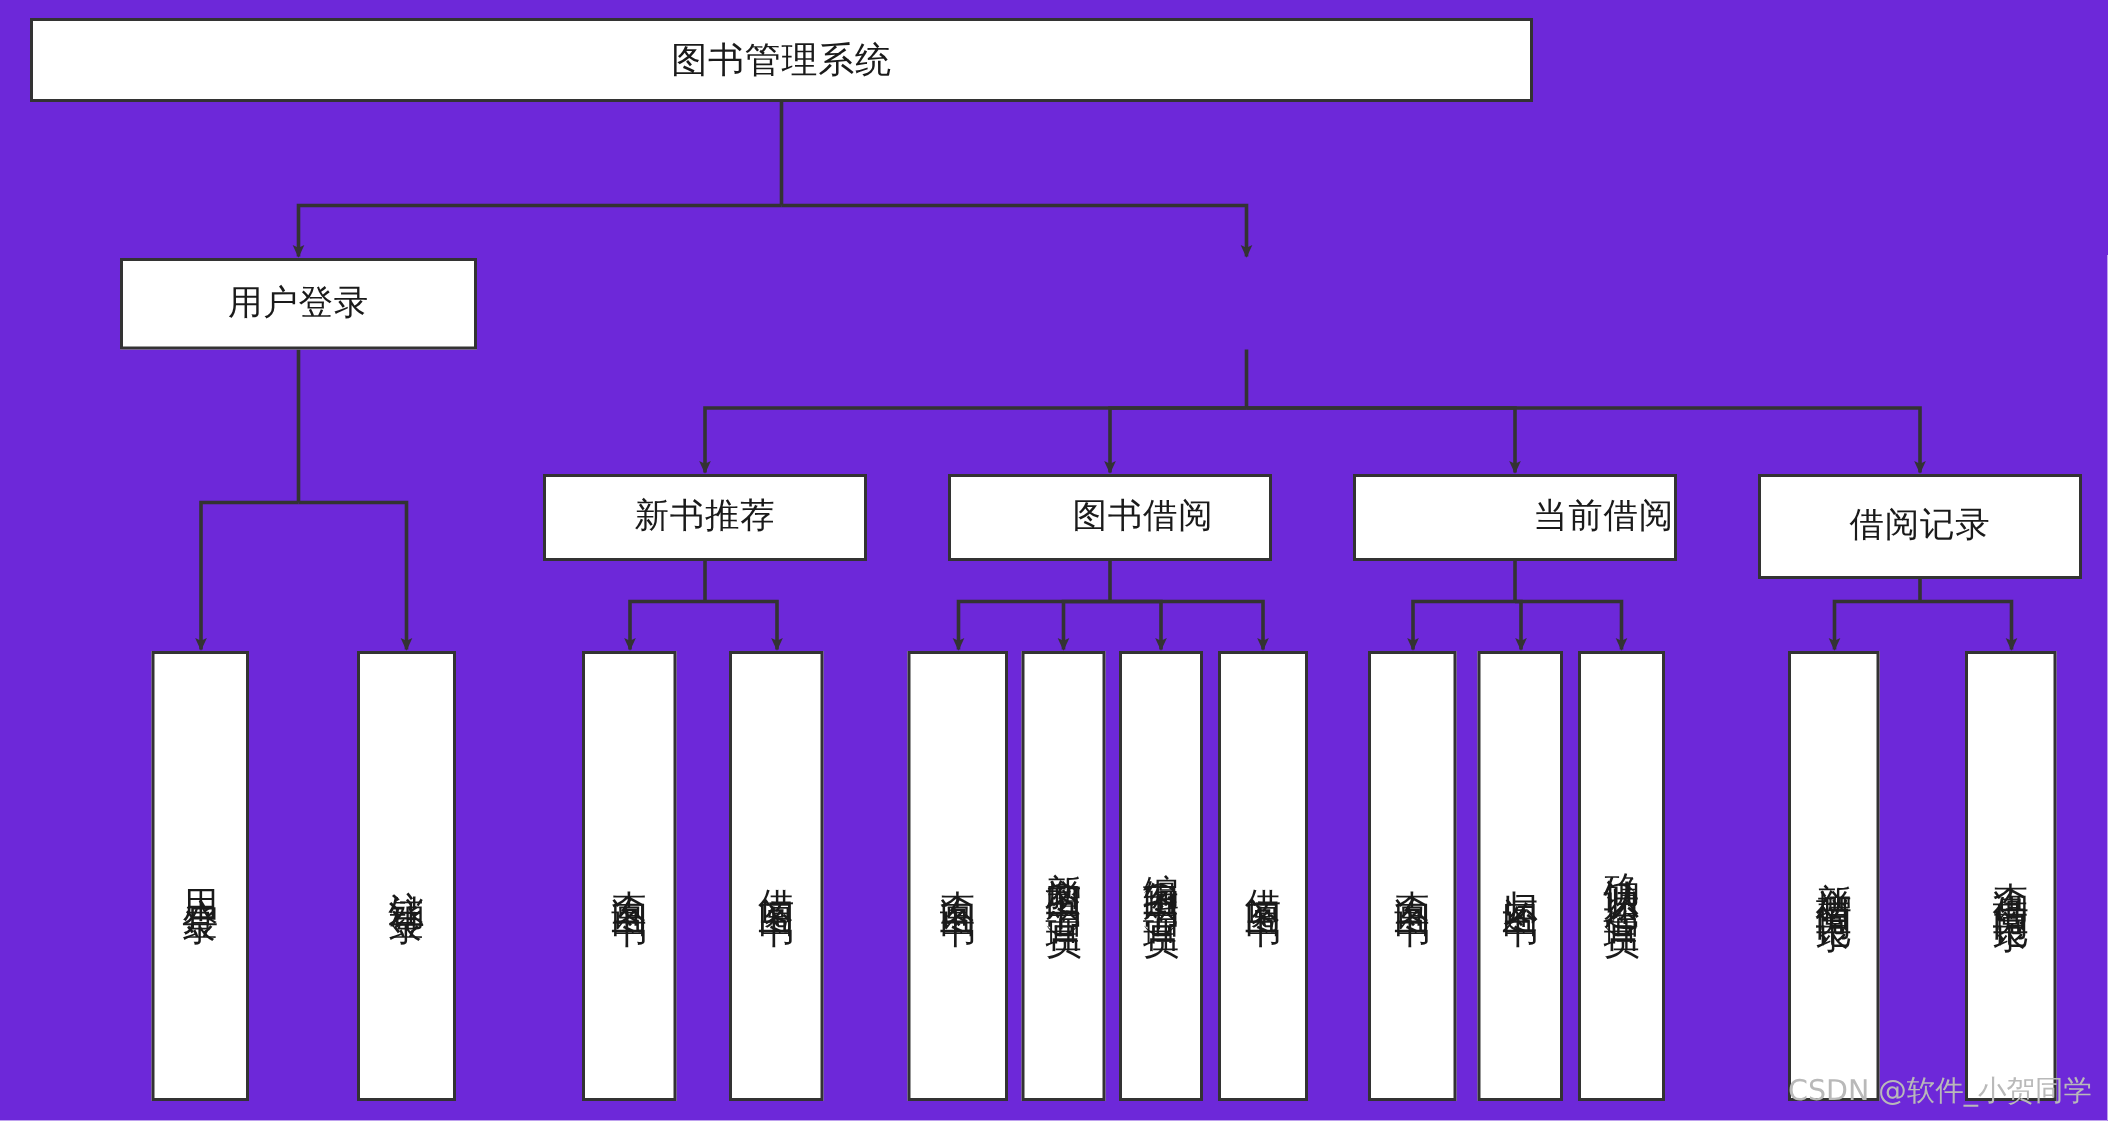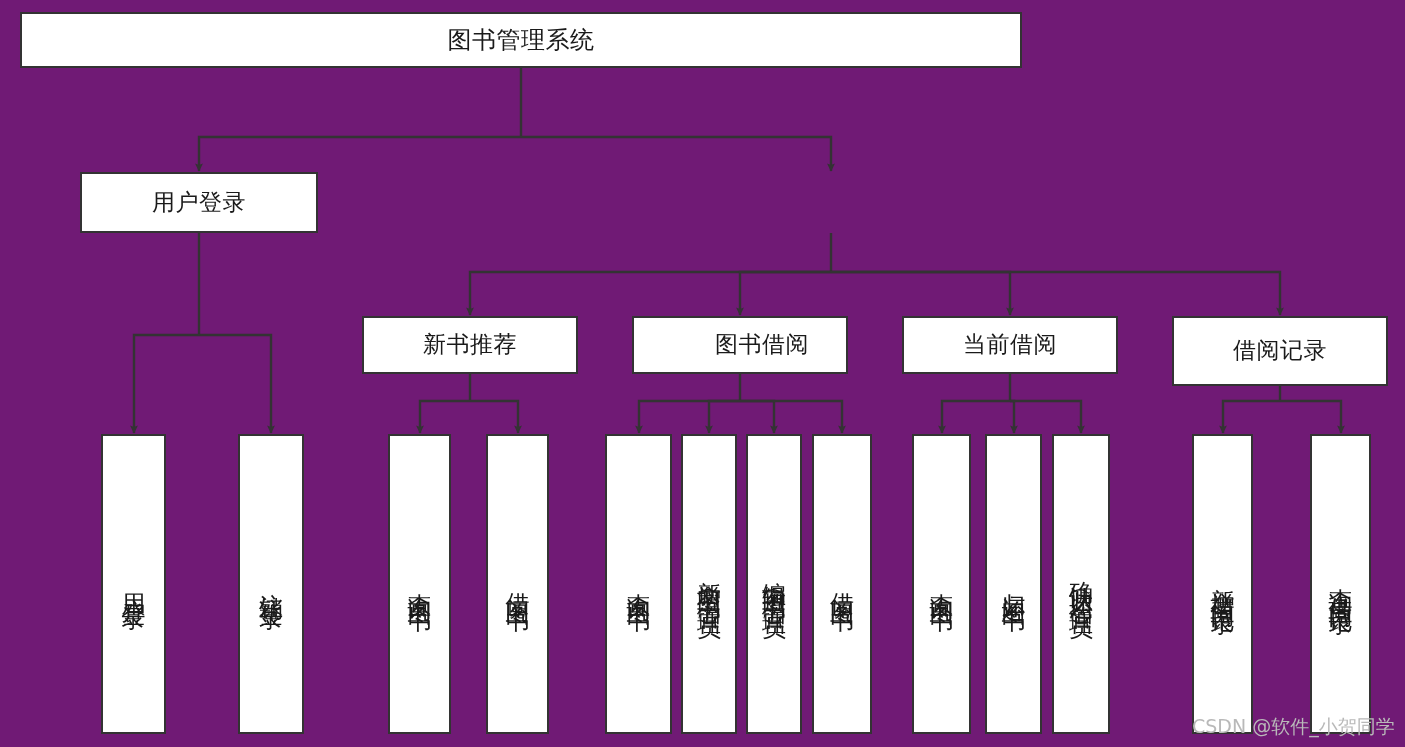--- a/index.html
+++ b/index.html
@@ -8,21 +8,21 @@
     padding: 0;
     background: #ffffff;
   }
   body {
     font-family: "DejaVu Sans", "Liberation Sans", sans-serif;
   }
   #diagram-root {
     position: relative;
     width: 1405px;
     height: 747px;
-    background: #701a75;
+    background: #6d28d9;
     overflow: hidden;
   }
   #edge-layer {
     position: absolute;
     left: 0;
     top: 0;
     width: 1405px;
     height: 747px;
     pointer-events: none;
   }
@@ -115,21 +115,21 @@
   <div class="node horizontal" style="left: 80px; top: 172px; width: 238px; height: 61px;">
     <span class="node-label">用户登录</span>
   </div>
 
   <div class="node horizontal" style="left: 362px; top: 316px; width: 216px; height: 58px;">
     <span class="node-label">新书推荐</span>
   </div>
   <div class="node horizontal" style="left: 632px; top: 316px; width: 216px; height: 58px; padding-left: 44px;">
     <span class="node-label">图书借阅</span>
   </div>
-  <div class="node horizontal" style="left: 902px; top: 316px; width: 216px; height: 58px;">
+  <div class="node horizontal" style="left: 902px; top: 316px; width: 216px; height: 58px; justify-content: flex-end;">
     <span class="node-label">当前借阅</span>
   </div>
   <div class="node horizontal" style="left: 1172px; top: 316px; width: 216px; height: 70px;">
     <span class="node-label">借阅记录</span>
   </div>
 
   <div class="node vertical" style="left: 101px; top: 434px; width: 65px; height: 300px;">
     <span class="node-label">用户登录</span>
   </div>
   <div class="node vertical" style="left: 238px; top: 434px; width: 66px; height: 300px;">

